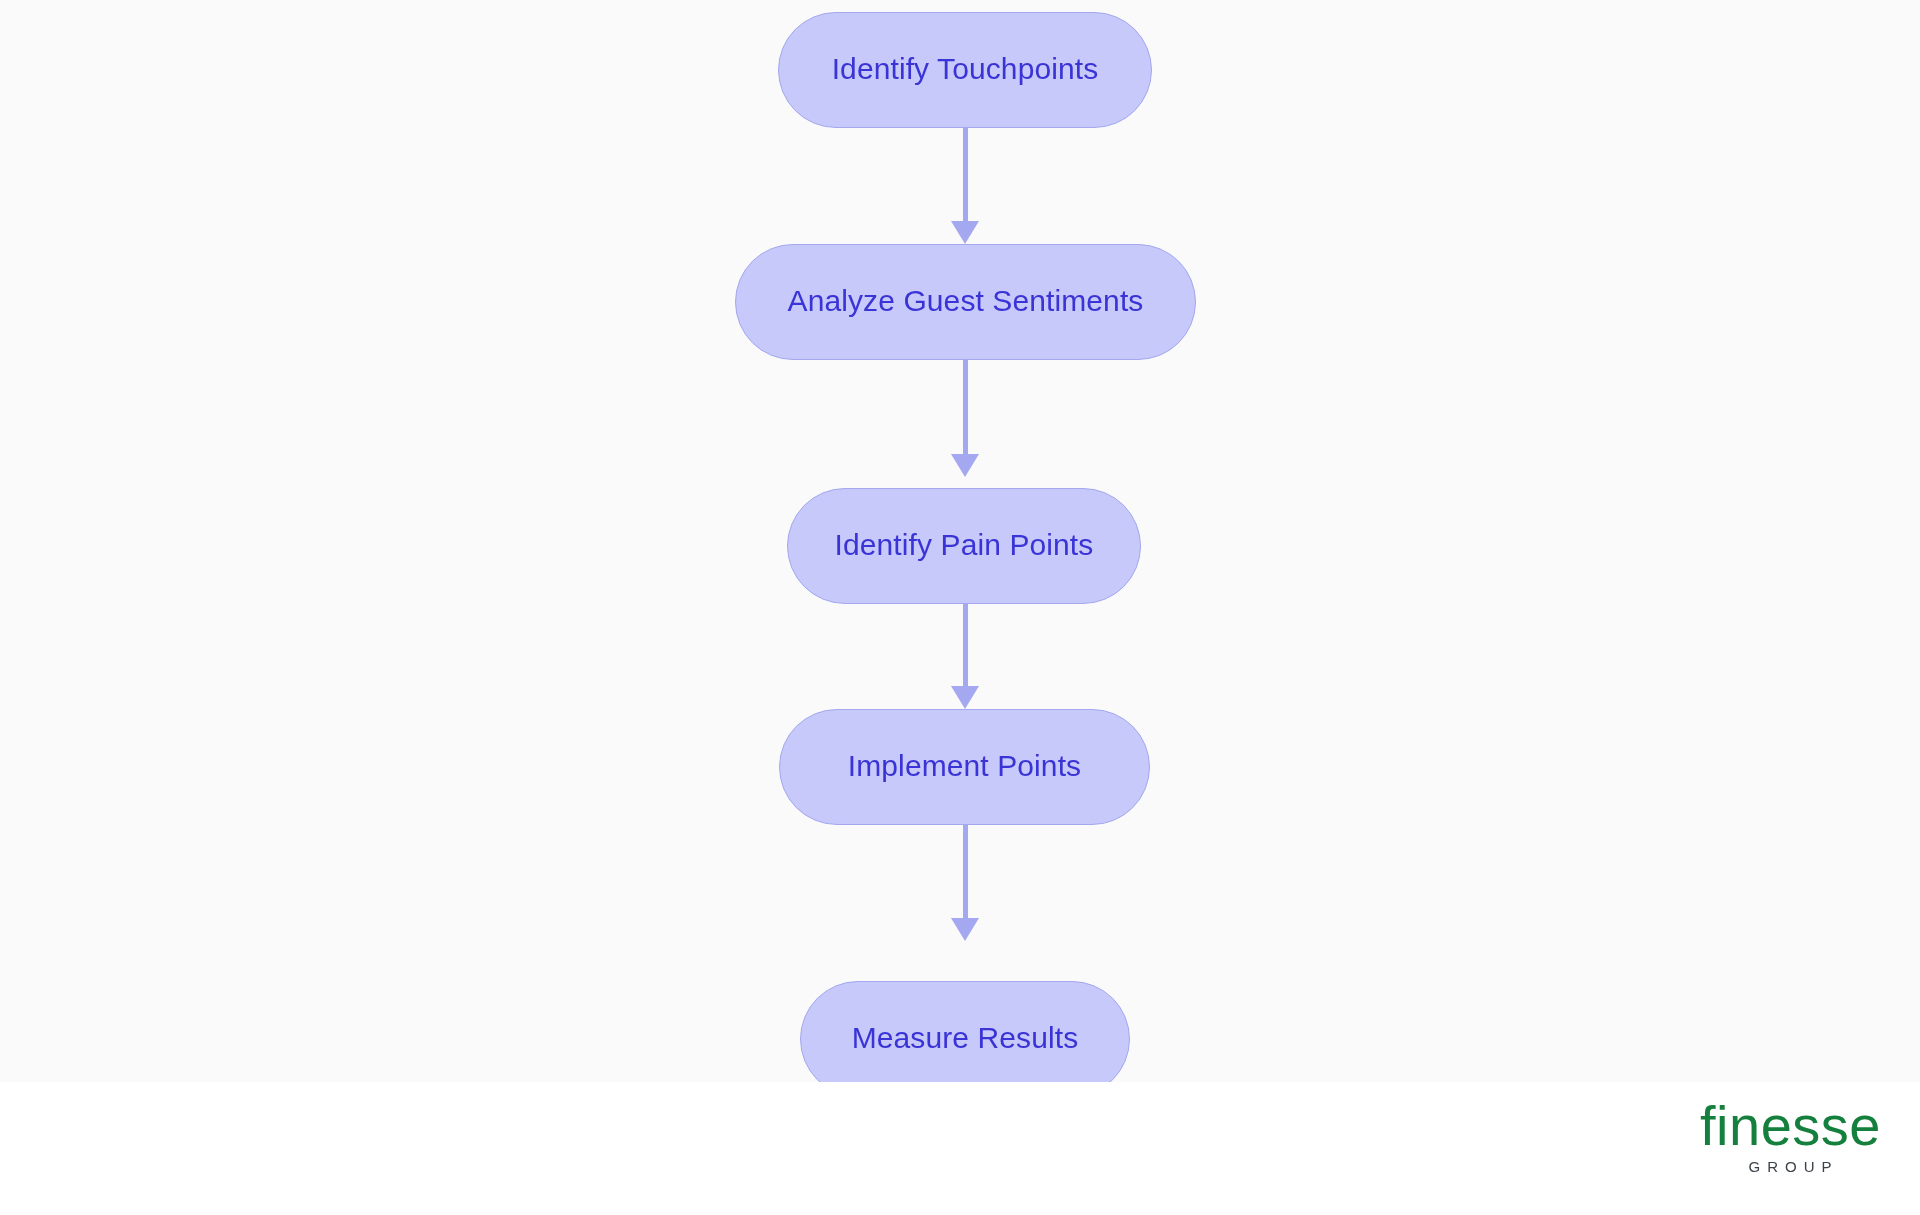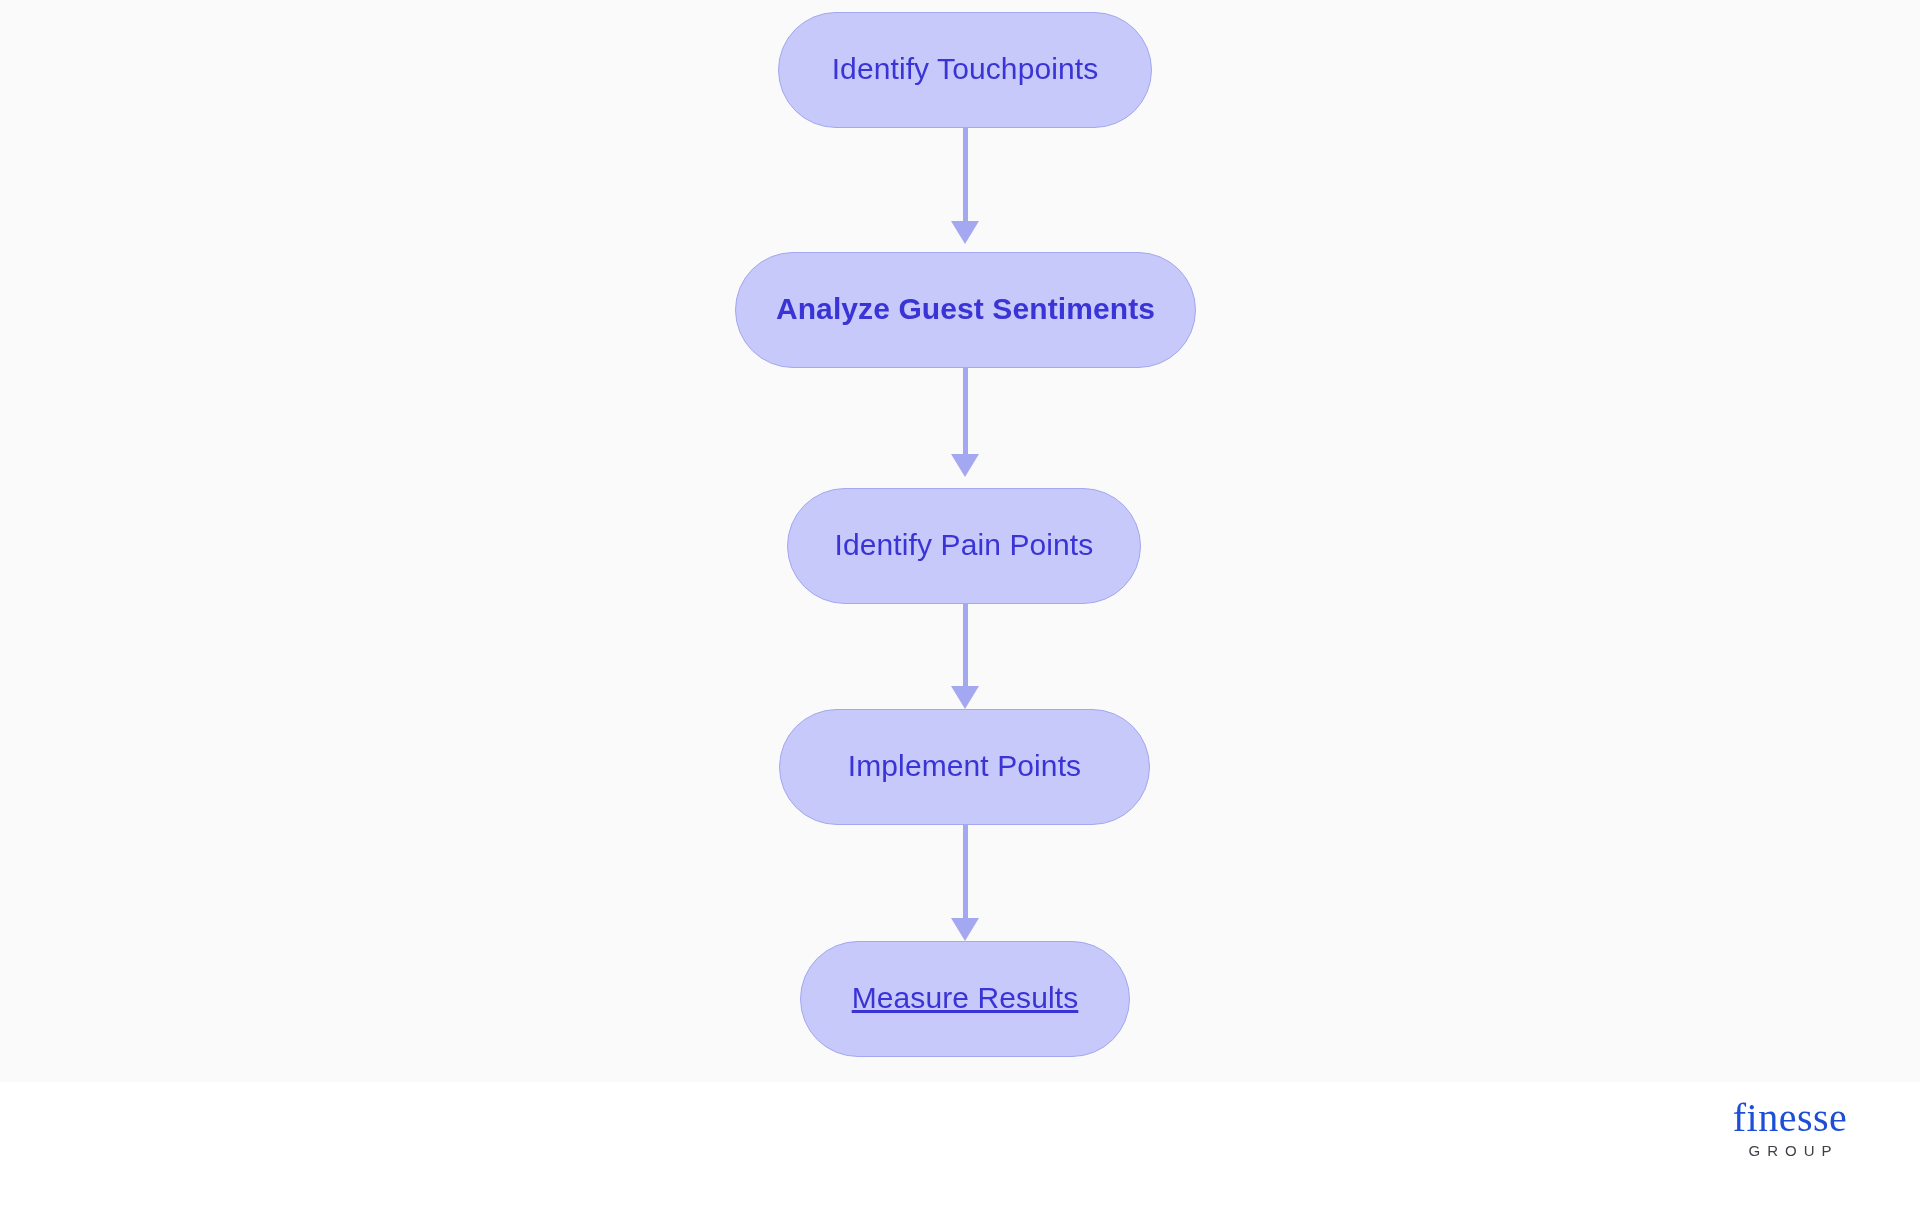--- a/index.html
+++ b/index.html
@@ -87,24 +87,24 @@
   .brand {
     position: absolute;
     right: 40px;
     top: 16px;
     width: 180px;
     text-align: center;
     user-select: none;
   }
   .brand-word {
     display: block;
-    font-family: Liberation Serif, serif;
-    font-size: 40px;
+    font-family: Liberation Sans, sans-serif;
+    font-size: 56px;
     line-height: 1;
-    color: #1d4ed8;
+    color: #15803d;
     letter-spacing: 0.5px;
   }
   .brand-sub {
     display: block;
     margin-top: 4px;
     font-family: "Liberation Sans", sans-serif;
     font-size: 15px;
     letter-spacing: 7px;
     color: #3b4149;
     padding-left: 7px;
@@ -131,30 +131,30 @@
         <div class="edge-head"></div>
       </div>
       <div class="edge" id="edge-3" style="left: 950px; top: 825px; height: 116px;">
         <div class="edge-line"></div>
         <div class="edge-head"></div>
       </div>
 
       <div class="node" id="node-0" style="left: 778px; top: 12px; width: 374px;">
         <span class="node-label">Identify Touchpoints</span>
       </div>
-      <div class="node" id="node-1" style="left: 735px; top: 252px; width: 461px; font-weight: bold;">
+      <div class="node" id="node-1" style="left: 735px; top: 244px; width: 461px;">
         <span class="node-label">Analyze Guest Sentiments</span>
       </div>
       <div class="node" id="node-2" style="left: 787px; top: 488px; width: 354px; justify-content: center;">
         <span class="node-label">Identify Pain Points</span>
       </div>
       <div class="node" id="node-3" style="left: 779px; top: 709px; width: 371px;">
         <span class="node-label">Implement Points</span>
       </div>
-      <div class="node" id="node-4" style="left: 800px; top: 941px; width: 330px; text-decoration: underline;">
+      <div class="node" id="node-4" style="left: 800px; top: 981px; width: 330px;">
         <span class="node-label">Measure Results</span>
       </div>
 
     </div>
   </div>
 
   <div class="footer">
     <div class="brand">
       <span class="brand-word">finesse</span>
       <span class="brand-sub">GROUP</span>

